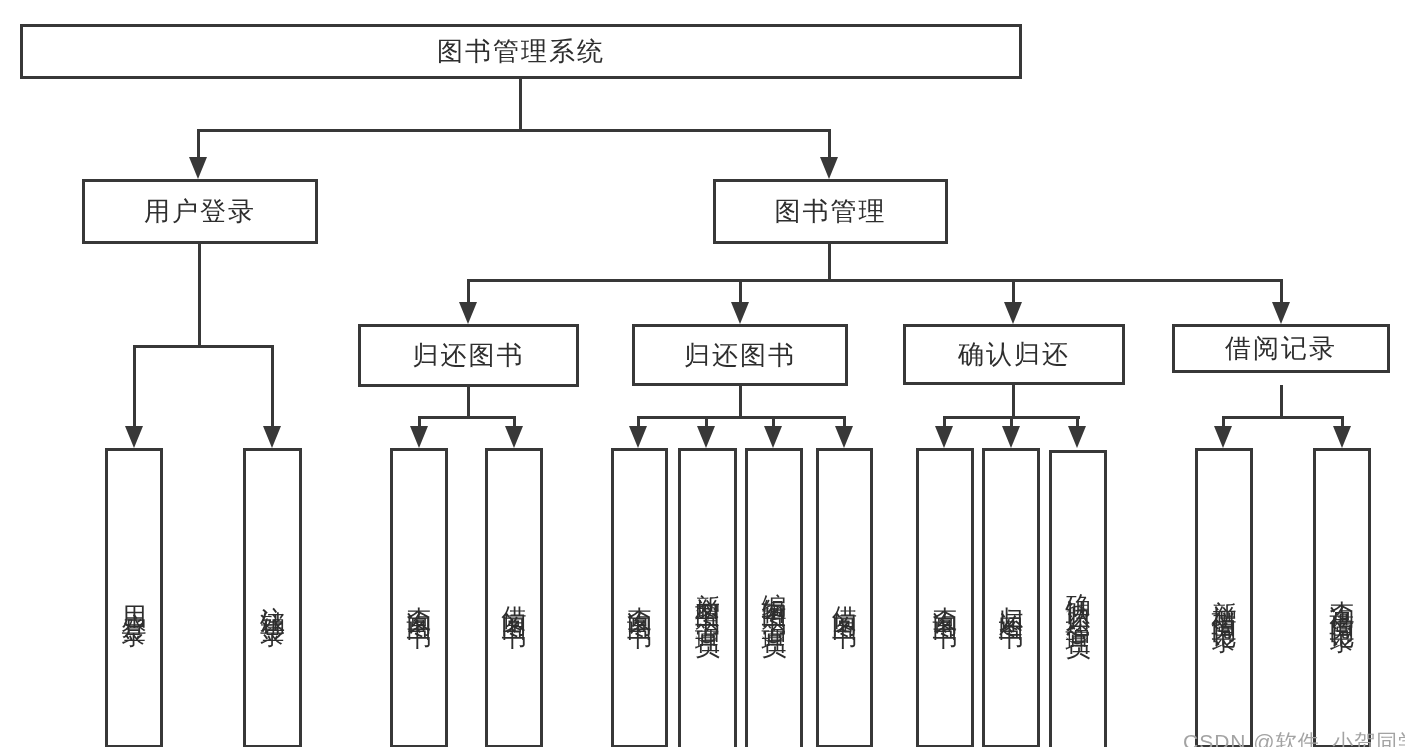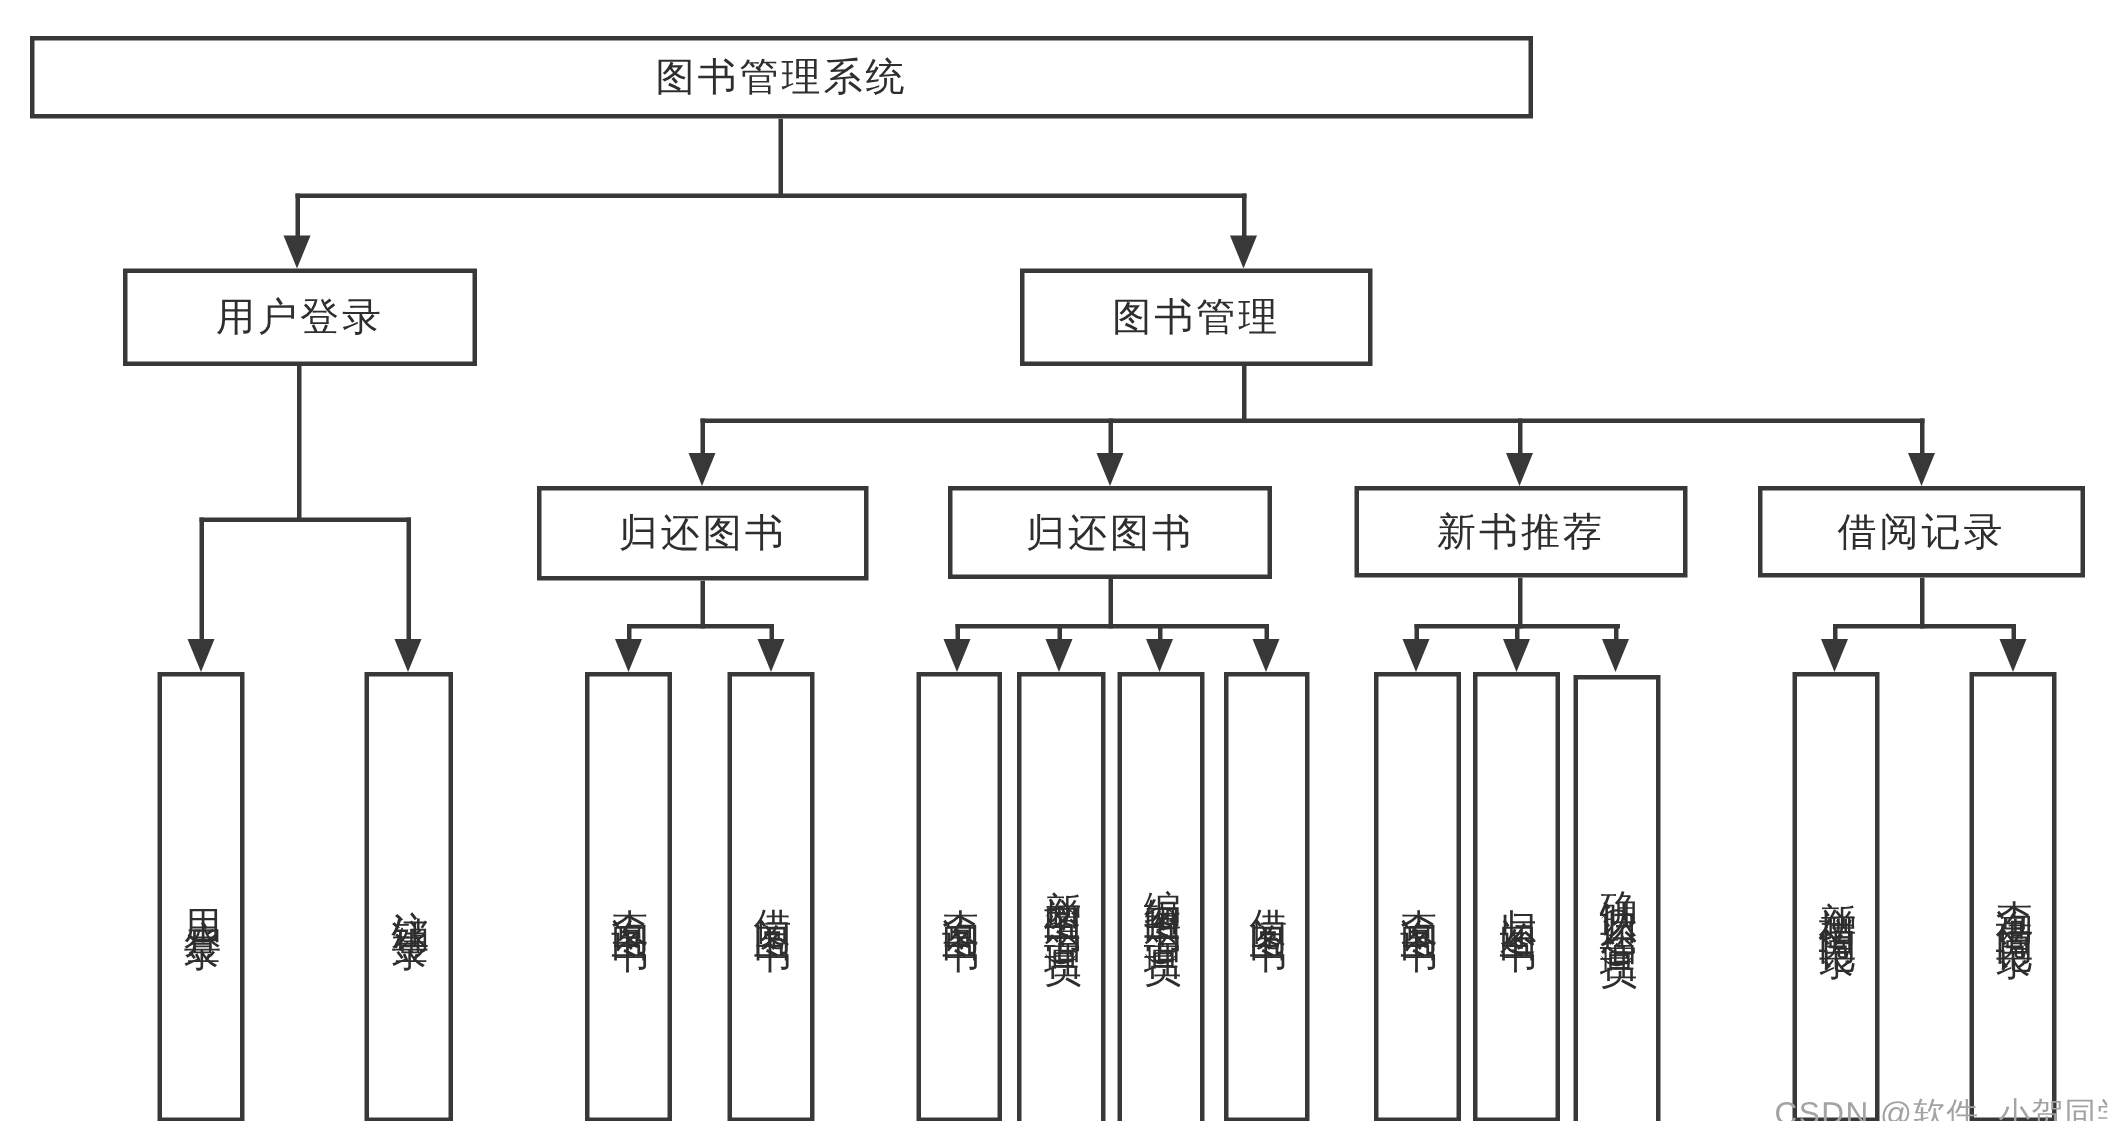--- a/index.html
+++ b/index.html
@@ -84,21 +84,21 @@
   <div class="vline" style="left:519px; top:68px; height:52px;"></div>
   <div class="hline" style="left:197px; top:118px; width:634px;"></div>
   <div class="vline" style="left:197px; top:118px; height:32px;"></div>
   <div class="arrow" style="left:189px; top:146px;"></div>
   <div class="vline" style="left:828px; top:118px; height:32px;"></div>
   <div class="arrow" style="left:820px; top:146px;"></div>
 
   <div class="node h" style="left:82px; top:168px; width:236px; height:65px;">
     <span>用户登录</span>
   </div>
-  <div class="node h" style="left:680px; top:168px; width:235px; height:65px;">
+  <div class="node h" style="left:713px; top:168px; width:235px; height:65px;">
     <span>图书管理</span>
   </div>
 
   <div class="vline" style="left:198px; top:233px; height:104px;"></div>
   <div class="hline" style="left:133px; top:334px; width:141px;"></div>
   <div class="vline" style="left:133px; top:334px; height:84px;"></div>
   <div class="arrow" style="left:125px; top:415px;"></div>
   <div class="vline" style="left:271px; top:334px; height:84px;"></div>
   <div class="arrow" style="left:263px; top:415px;"></div>
 
@@ -113,23 +113,23 @@
   <div class="vline" style="left:1280px; top:268px; height:26px;"></div>
   <div class="arrow" style="left:1272px; top:291px;"></div>
 
   <div class="node h" style="left:358px; top:313px; width:221px; height:63px;">
     <span>归还图书</span>
   </div>
   <div class="node h" style="left:632px; top:313px; width:216px; height:62px;">
     <span>归还图书</span>
   </div>
   <div class="node h" style="left:903px; top:313px; width:222px; height:61px;">
-    <span>新书推荐</span>
-  </div>
-  <div class="node h" style="left:1172px; top:313px; width:218px; height:61px;">
+    <span>确认归还</span>
+  </div>
+  <div class="node h" style="left:1172px; top:313px; width:218px; height:49px;">
     <span>借阅记录</span>
   </div>
 
   <div class="vline" style="left:467px; top:376px; height:32px;"></div>
   <div class="hline" style="left:418px; top:405px; width:98px;"></div>
   <div class="vline" style="left:418px; top:405px; height:14px;"></div>
   <div class="arrow" style="left:410px; top:415px;"></div>
   <div class="vline" style="left:513px; top:405px; height:14px;"></div>
   <div class="arrow" style="left:505px; top:415px;"></div>
 

